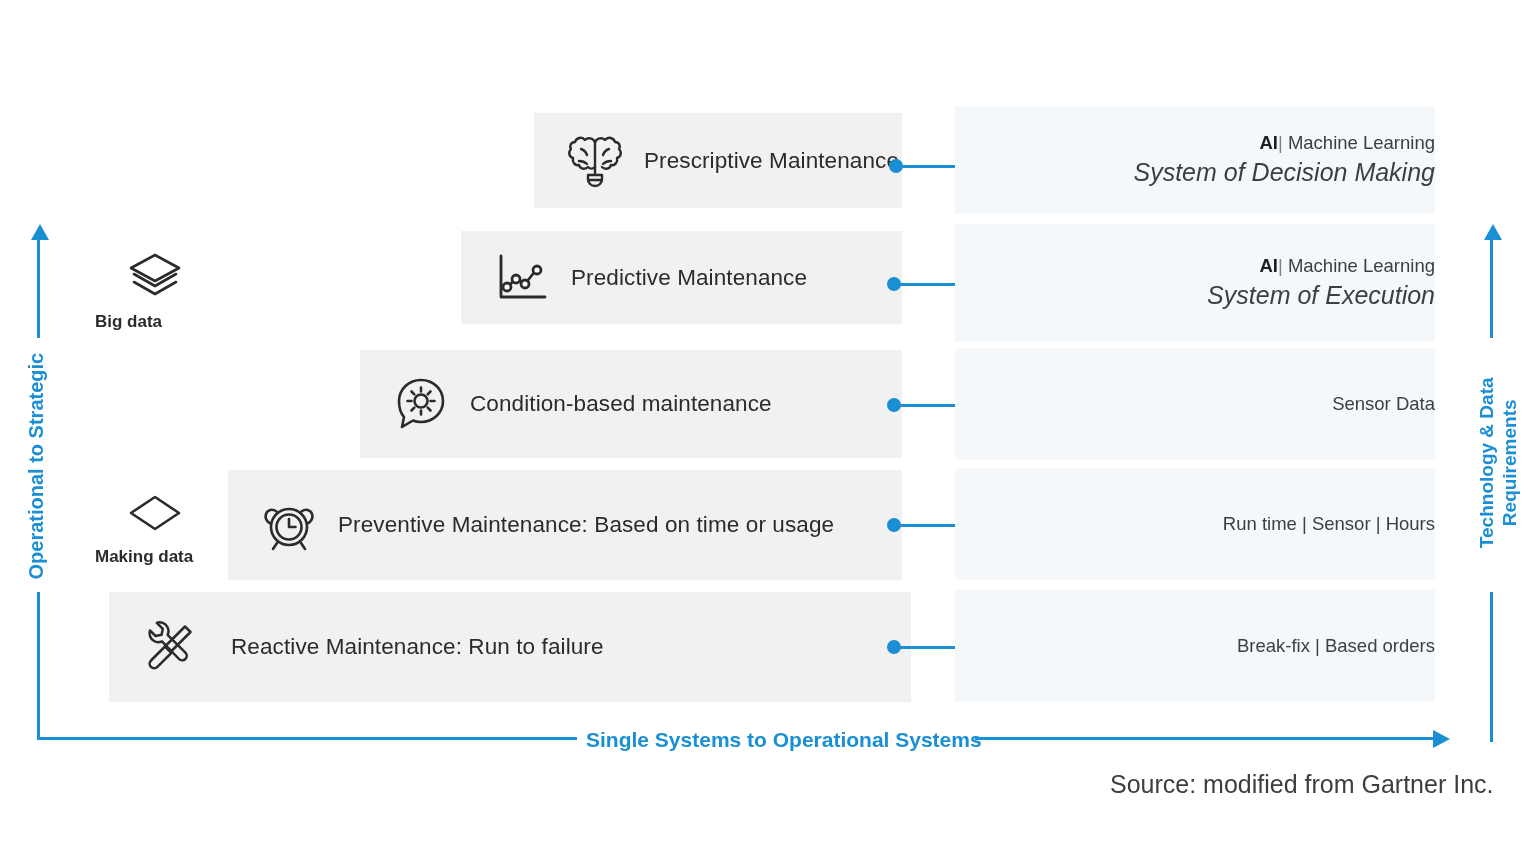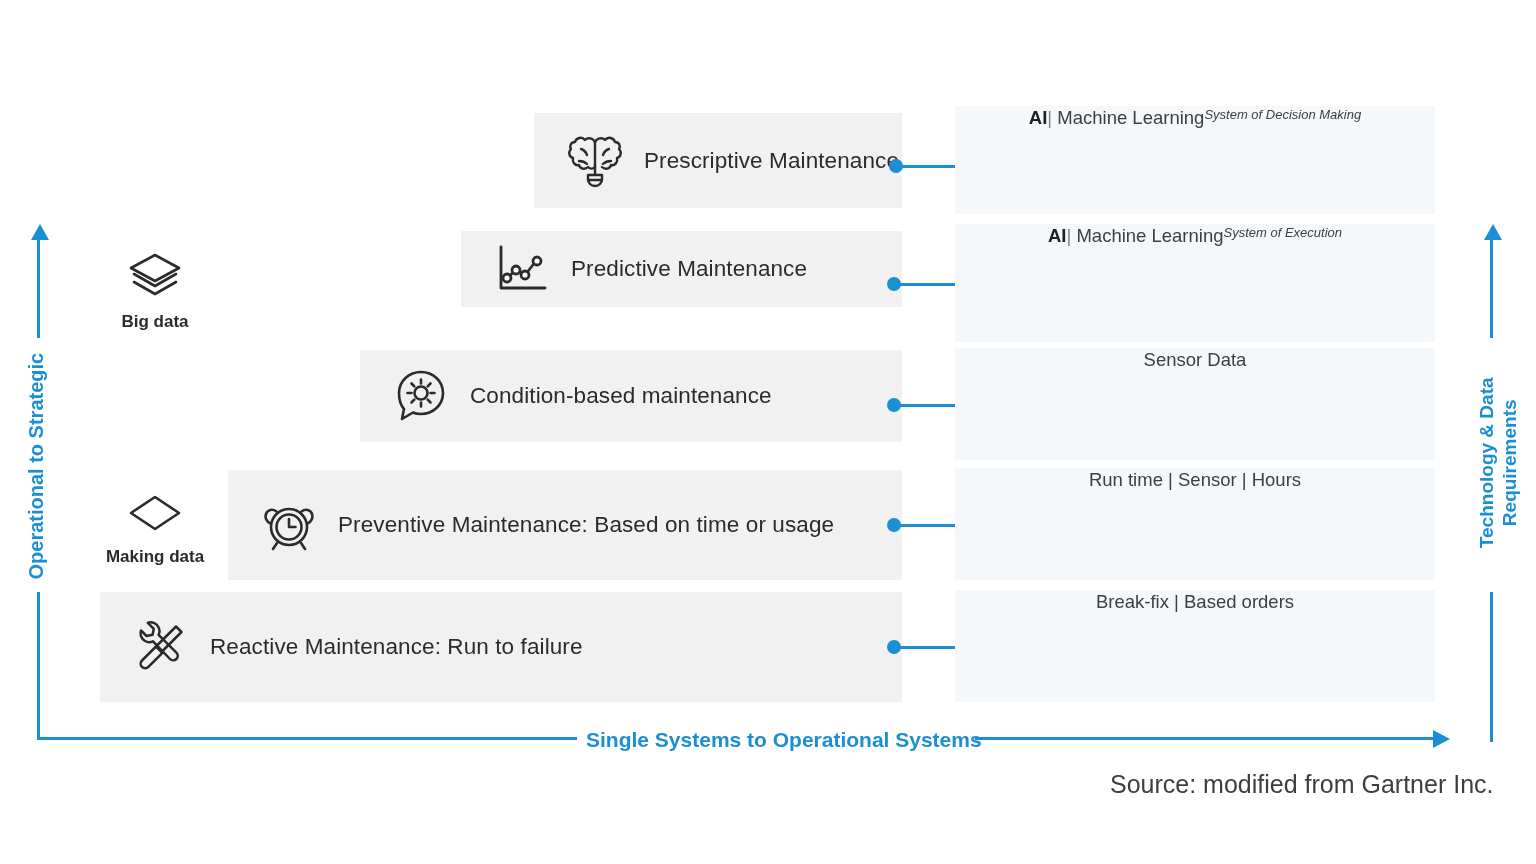--- a/index.html
+++ b/index.html
@@ -46,35 +46,35 @@
     white-space: nowrap;
   }
 
   
   .req-panel {
     position: absolute;
     left: 955px;
     width: 480px;
     background: #f4f8fa;
     display: flex;
-    flex-direction: row;
-    align-items: flex-start;
+    flex-direction: column;
+    align-items: flex-end;
     justify-content: center;
     box-sizing: border-box;
   }
   .req-line1 {
     font-size: 18.5px;
     color: #3b3f42;
     white-space: nowrap;
     line-height: 1.35;
   }
   .req-line1 b { font-weight: 700; color: #1d2023; }
   .req-line1 .sep { color: #7d858b; font-weight: 400; }
   .req-line2 {
-    font-size: 13px;
+    font-size: 25px;
     font-style: italic;
     color: #3b3f42;
     white-space: nowrap;
     line-height: 1.35;
   }
 
   
   .connector { position: absolute; height: 14px; }
   .connector .rail {
     position: absolute;
@@ -91,21 +91,20 @@
     border-radius: 50%;
     background: #1b8fd4;
   }
   .connector .dot.left  { left: 0; }
   .connector .dot.right { right: 0; }
 
   
   .data-marker {
     position: absolute;
     width: 120px;
-    text-align: center;
   }
   .data-marker .dm-icon {
     height: 56px;
     display: flex;
     align-items: center;
     justify-content: center;
   }
   .data-marker .dm-label {
     margin-top: 6px;
     font-size: 17px;
@@ -231,21 +230,21 @@
     <div class="dot right"></div>
   </div>
   <div class="req-panel" style="top:106px; height:108px;">
     <div class="req-line1">
       <b>AI</b><span class="sep">|</span>
       <span>Machine Learning</span>
     </div>
     <div class="req-line2">System of Decision Making</div>
   </div>
 
-  <div class="tier-bar" style="left:461px; top:231px; width:441px; height:76px;">
+  <div class="tier-bar" style="left:461px; top:231px; width:441px; height:93px;">
     <div class="tier-icon">
       <svg width="58" height="54" viewBox="0 0 58 54" fill="none" stroke="#2b2b2b" stroke-width="2.8" stroke-linecap="round" stroke-linejoin="round">
         <path d="M8 5v41h44"></path>
         <path d="M14 36l9-8 9 5 11-14"></path>
         <circle cx="14" cy="36" r="4" fill="#ffffff"></circle>
         <circle cx="23" cy="28" r="4" fill="#ffffff"></circle>
         <circle cx="32" cy="33" r="4" fill="#ffffff"></circle>
         <circle cx="44" cy="19" r="4" fill="#ffffff"></circle>
       </svg>
     </div>
@@ -257,21 +256,21 @@
     <div class="dot right"></div>
   </div>
   <div class="req-panel" style="top:224px; height:118px;">
     <div class="req-line1">
       <b>AI</b><span class="sep">|</span>
       <span>Machine Learning</span>
     </div>
     <div class="req-line2">System of Execution</div>
   </div>
 
-  <div class="tier-bar" style="left:360px; top:350px; width:542px; height:92px;">
+  <div class="tier-bar" style="left:360px; top:350px; width:542px; height:108px;">
     <div class="tier-icon">
       <svg width="58" height="58" viewBox="0 0 58 58" fill="none" stroke="#2b2b2b" stroke-width="2.6" stroke-linecap="round" stroke-linejoin="round">
         <path d="M29 5c12 0 22 9 22 21s-10 21-22 21c-3 0-6-.5-8-1.5L10 52l2-10C8.5 38 7 32.5 7 26 7 14 17 5 29 5z"></path>
         <circle cx="29" cy="26" r="6.5"></circle>
         <path d="M29 12.5v4M29 35.5v4M42.5 26h-4M19.5 26h-4M38.5 16.5l-2.8 2.8M22.3 32.7l-2.8 2.8M38.5 35.5l-2.8-2.8M22.3 19.3l-2.8-2.8"></path>
       </svg>
     </div>
     <div class="tier-label">Condition-based maintenance</div>
   </div>
   <div class="connector" style="left:887px; top:398px; width:84px;">
@@ -306,21 +305,21 @@
     <div class="dot right"></div>
   </div>
   <div class="req-panel" style="top:468px; height:112px;">
     <div class="req-line1">
       
       <span>Run time | Sensor | Hours</span>
     </div>
 
   </div>
 
-  <div class="tier-bar" style="left:100px; top:592px; width:802px; height:110px;">
+  <div class="tier-bar" style="left:109px; top:592px; width:802px; height:110px;gap:12px;">
     <div class="tier-icon">
       <svg width="58" height="58" viewBox="0 0 58 58" fill="none" stroke="#2b2b2b" stroke-width="2.5" stroke-linecap="round" stroke-linejoin="round">
         <path d="M9 12.5c-1.5 4 .5 8.5 4 10.5 2.5 1.5 5.5 1.5 8 .3L38 41c1.8 1.8 4.6 1.8 6.4 0s1.8-4.6 0-6.4L26.6 16.8c1.2-2.5 1.2-5.5-.3-8-2-3.5-6.5-5.5-10.5-4l6 6-1.2 6-6 1.2z"></path>
         <path d="M44 8.5l5.5 5.5-20 20-5.5-5.5z"></path>
         <path d="M24 28.5l-14 14c-1.8 1.8-1.8 4.6 0 6.4s4.6 1.8 6.4 0l14-14"></path>
       </svg>
     </div>
     <div class="tier-label">Reactive Maintenance: Run to failure</div>
   </div>
   <div class="connector" style="left:887px; top:640px; width:84px;">

